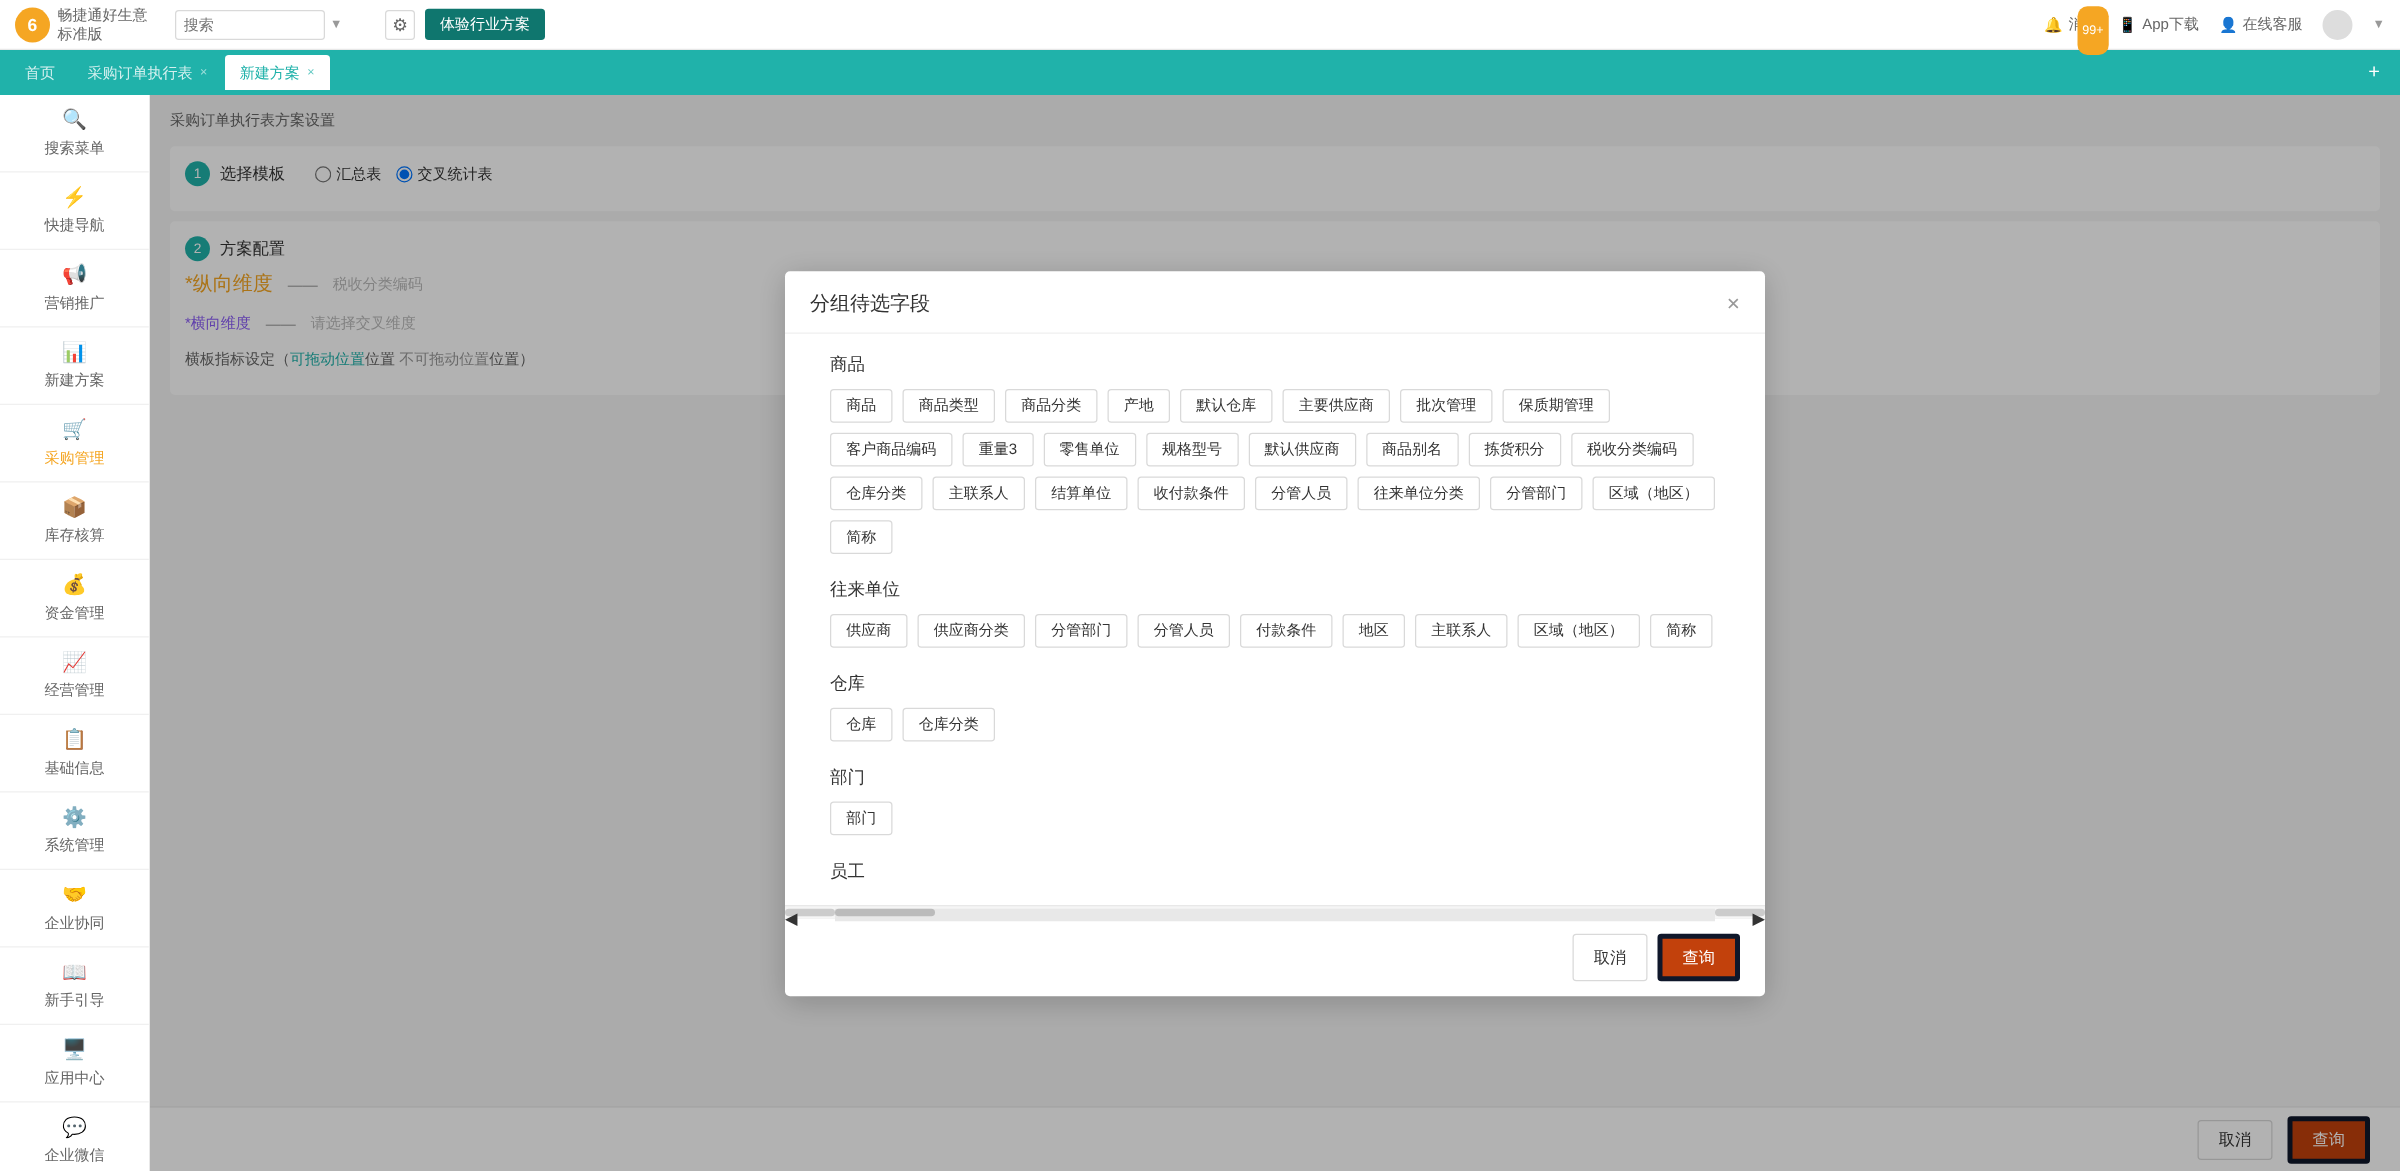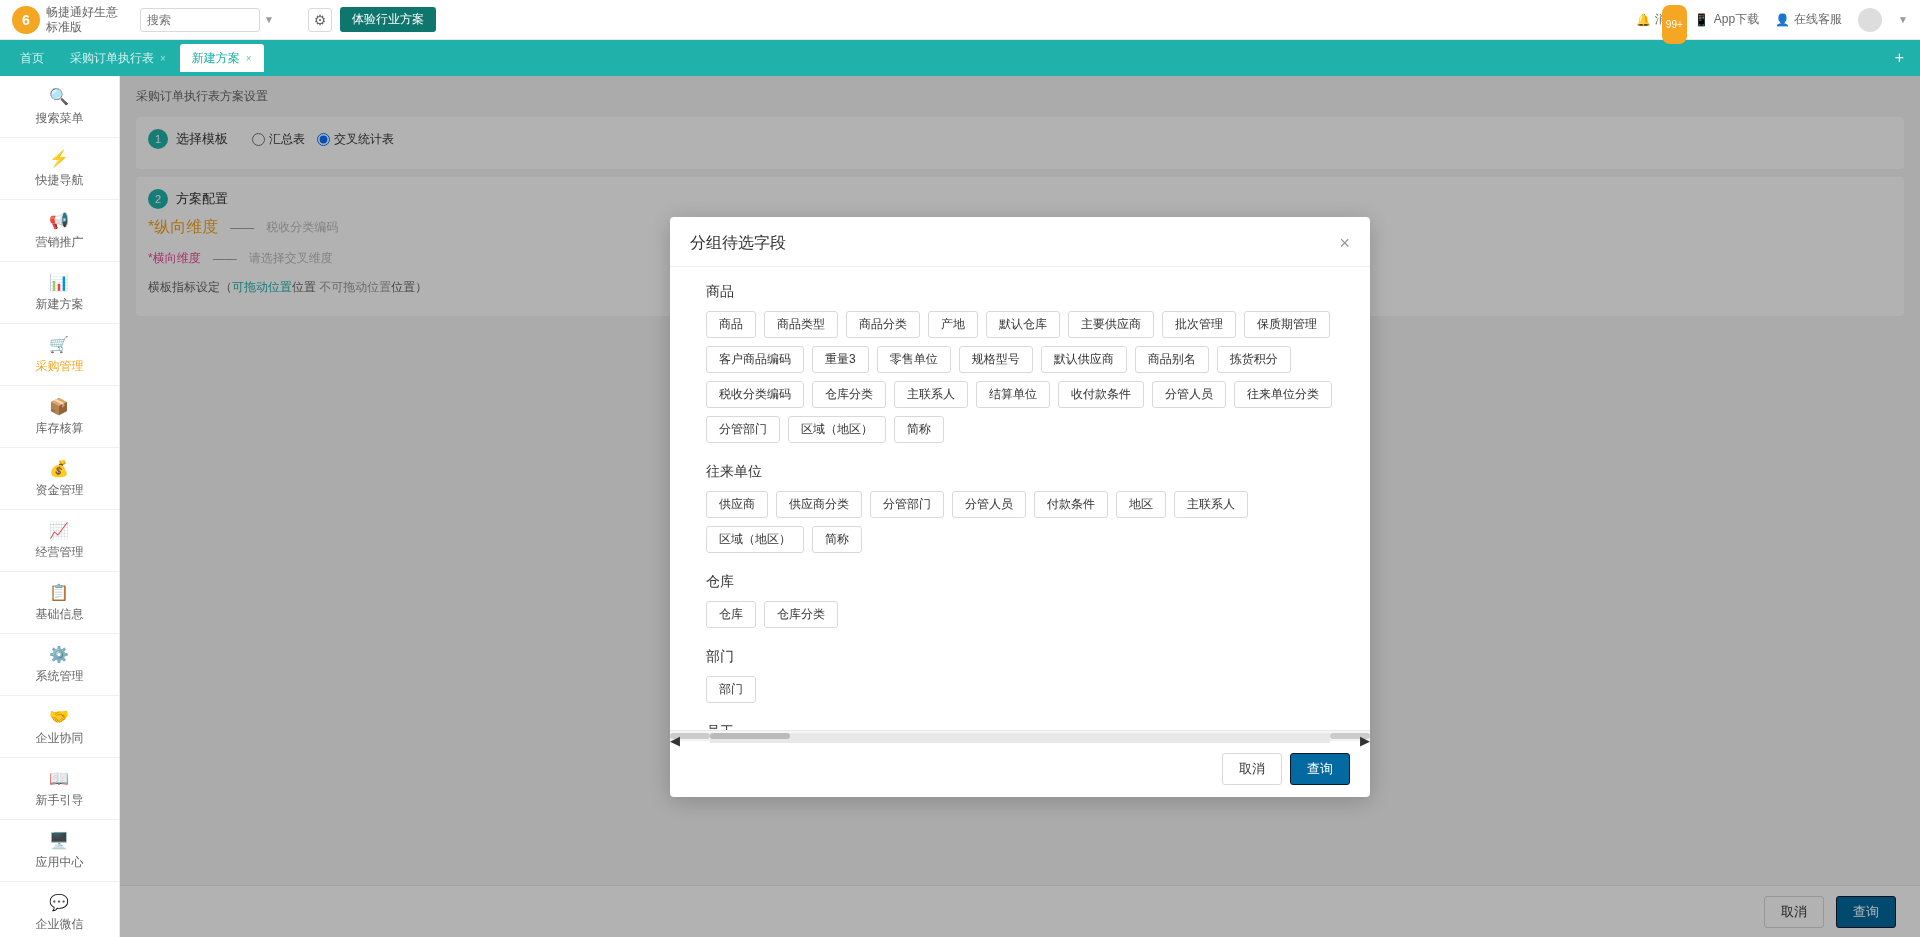--- a/index.html
+++ b/index.html
@@ -215,21 +215,21 @@
       justify-content: center;
       font-size: 11px;
     }
     .radio-group { display: flex; align-items: center; gap: 12px; font-size: 12px; }
     .radio-group label { display: flex; align-items: center; gap: 4px; cursor: pointer; }
 
     
     .modal {
       background: #fff;
       border-radius: 4px;
-      width: 700px;
+      width: 784px;
       max-height: 580px;
       display: flex;
       flex-direction: column;
       box-shadow: 0 4px 24px rgba(0,0,0,0.2);
       position: relative;
     }
     .modal-header {
       display: flex;
       align-items: center;
       justify-content: space-between;
@@ -281,22 +281,22 @@
     .btn-default {
       border: 1px solid #d9d9d9;
       background: #fff;
       color: #333;
       border-radius: 3px;
       padding: 6px 16px;
       font-size: 13px;
       cursor: pointer;
     }
     .btn-primary {
-      background: #0369a1;
-      border: 1px solid #0f172a;
+      background: #c2410c;
+      border: 4px solid #0f172a;
       color: white;
       border-radius: 3px;
       padding: 6px 16px;
       font-size: 13px;
       cursor: pointer;
     }
 
     
     .bottom-bar {
       position: fixed;
@@ -458,21 +458,21 @@
         <div class="step-header">
           <div class="step-num">2</div>
           <span>方案配置</span>
         </div>
         <div style="display:flex;align-items:center;gap:12px;margin-bottom:12px;">
           <span style="color:#f5a623;font-size:16px;">*纵向维度</span>
           <span style="color:#999;font-size:12px;">——</span>
           <span style="color:#bbb;font-size:12px;">税收分类编码</span>
         </div>
         <div style="display:flex;align-items:center;gap:12px;margin-bottom:12px;">
-          <span style="color:#ec4899;font-size:12px;">*横向维度</span>
+          <span style="color:#8b5cf6;font-size:12px;">*横向维度</span>
           <span style="color:#999;font-size:12px;">——</span>
           <span style="color:#bbb;font-size:12px;">请选择交叉维度</span>
         </div>
         <div style="font-size:12px;color:#666;margin-bottom:8px;">横板指标设定（<span style="color:#20b2aa;cursor:pointer;">可拖动位置</span>位置  <span style="color:#999;">不可拖动位置</span>位置）</div>
       </div>
     </div>
 
     <div class="modal-overlay">
       <div class="modal">
         <div class="modal-header">

